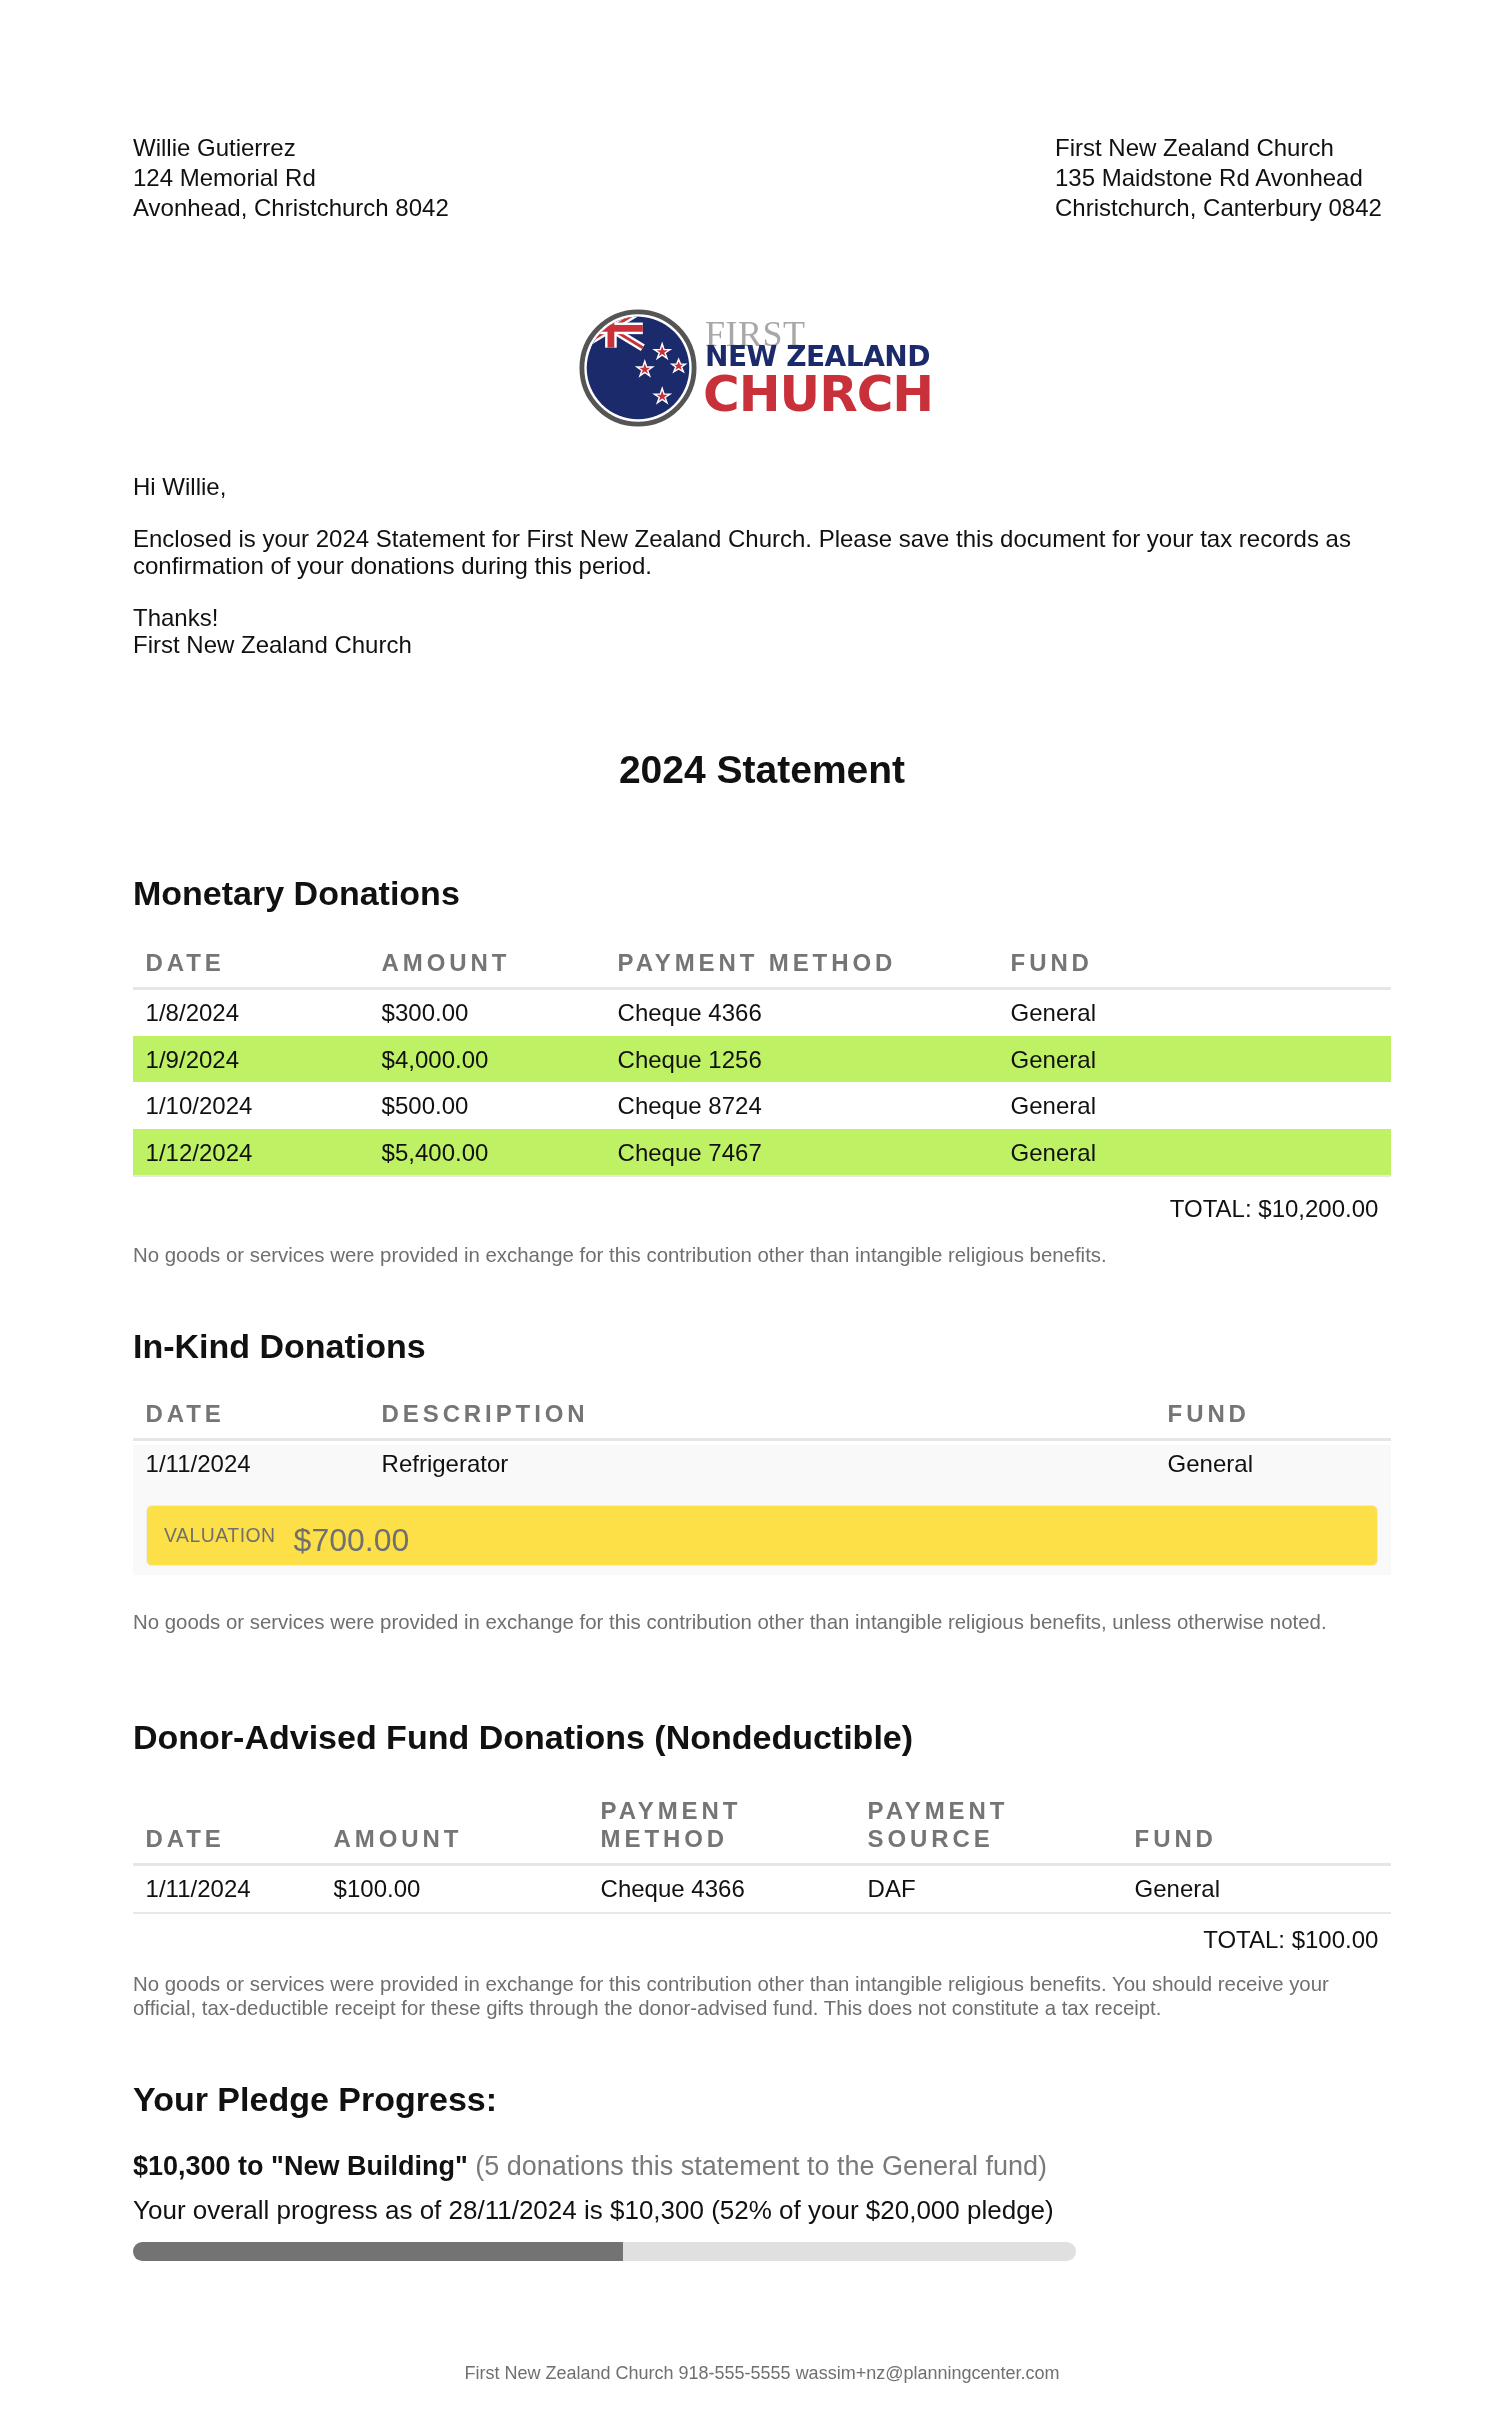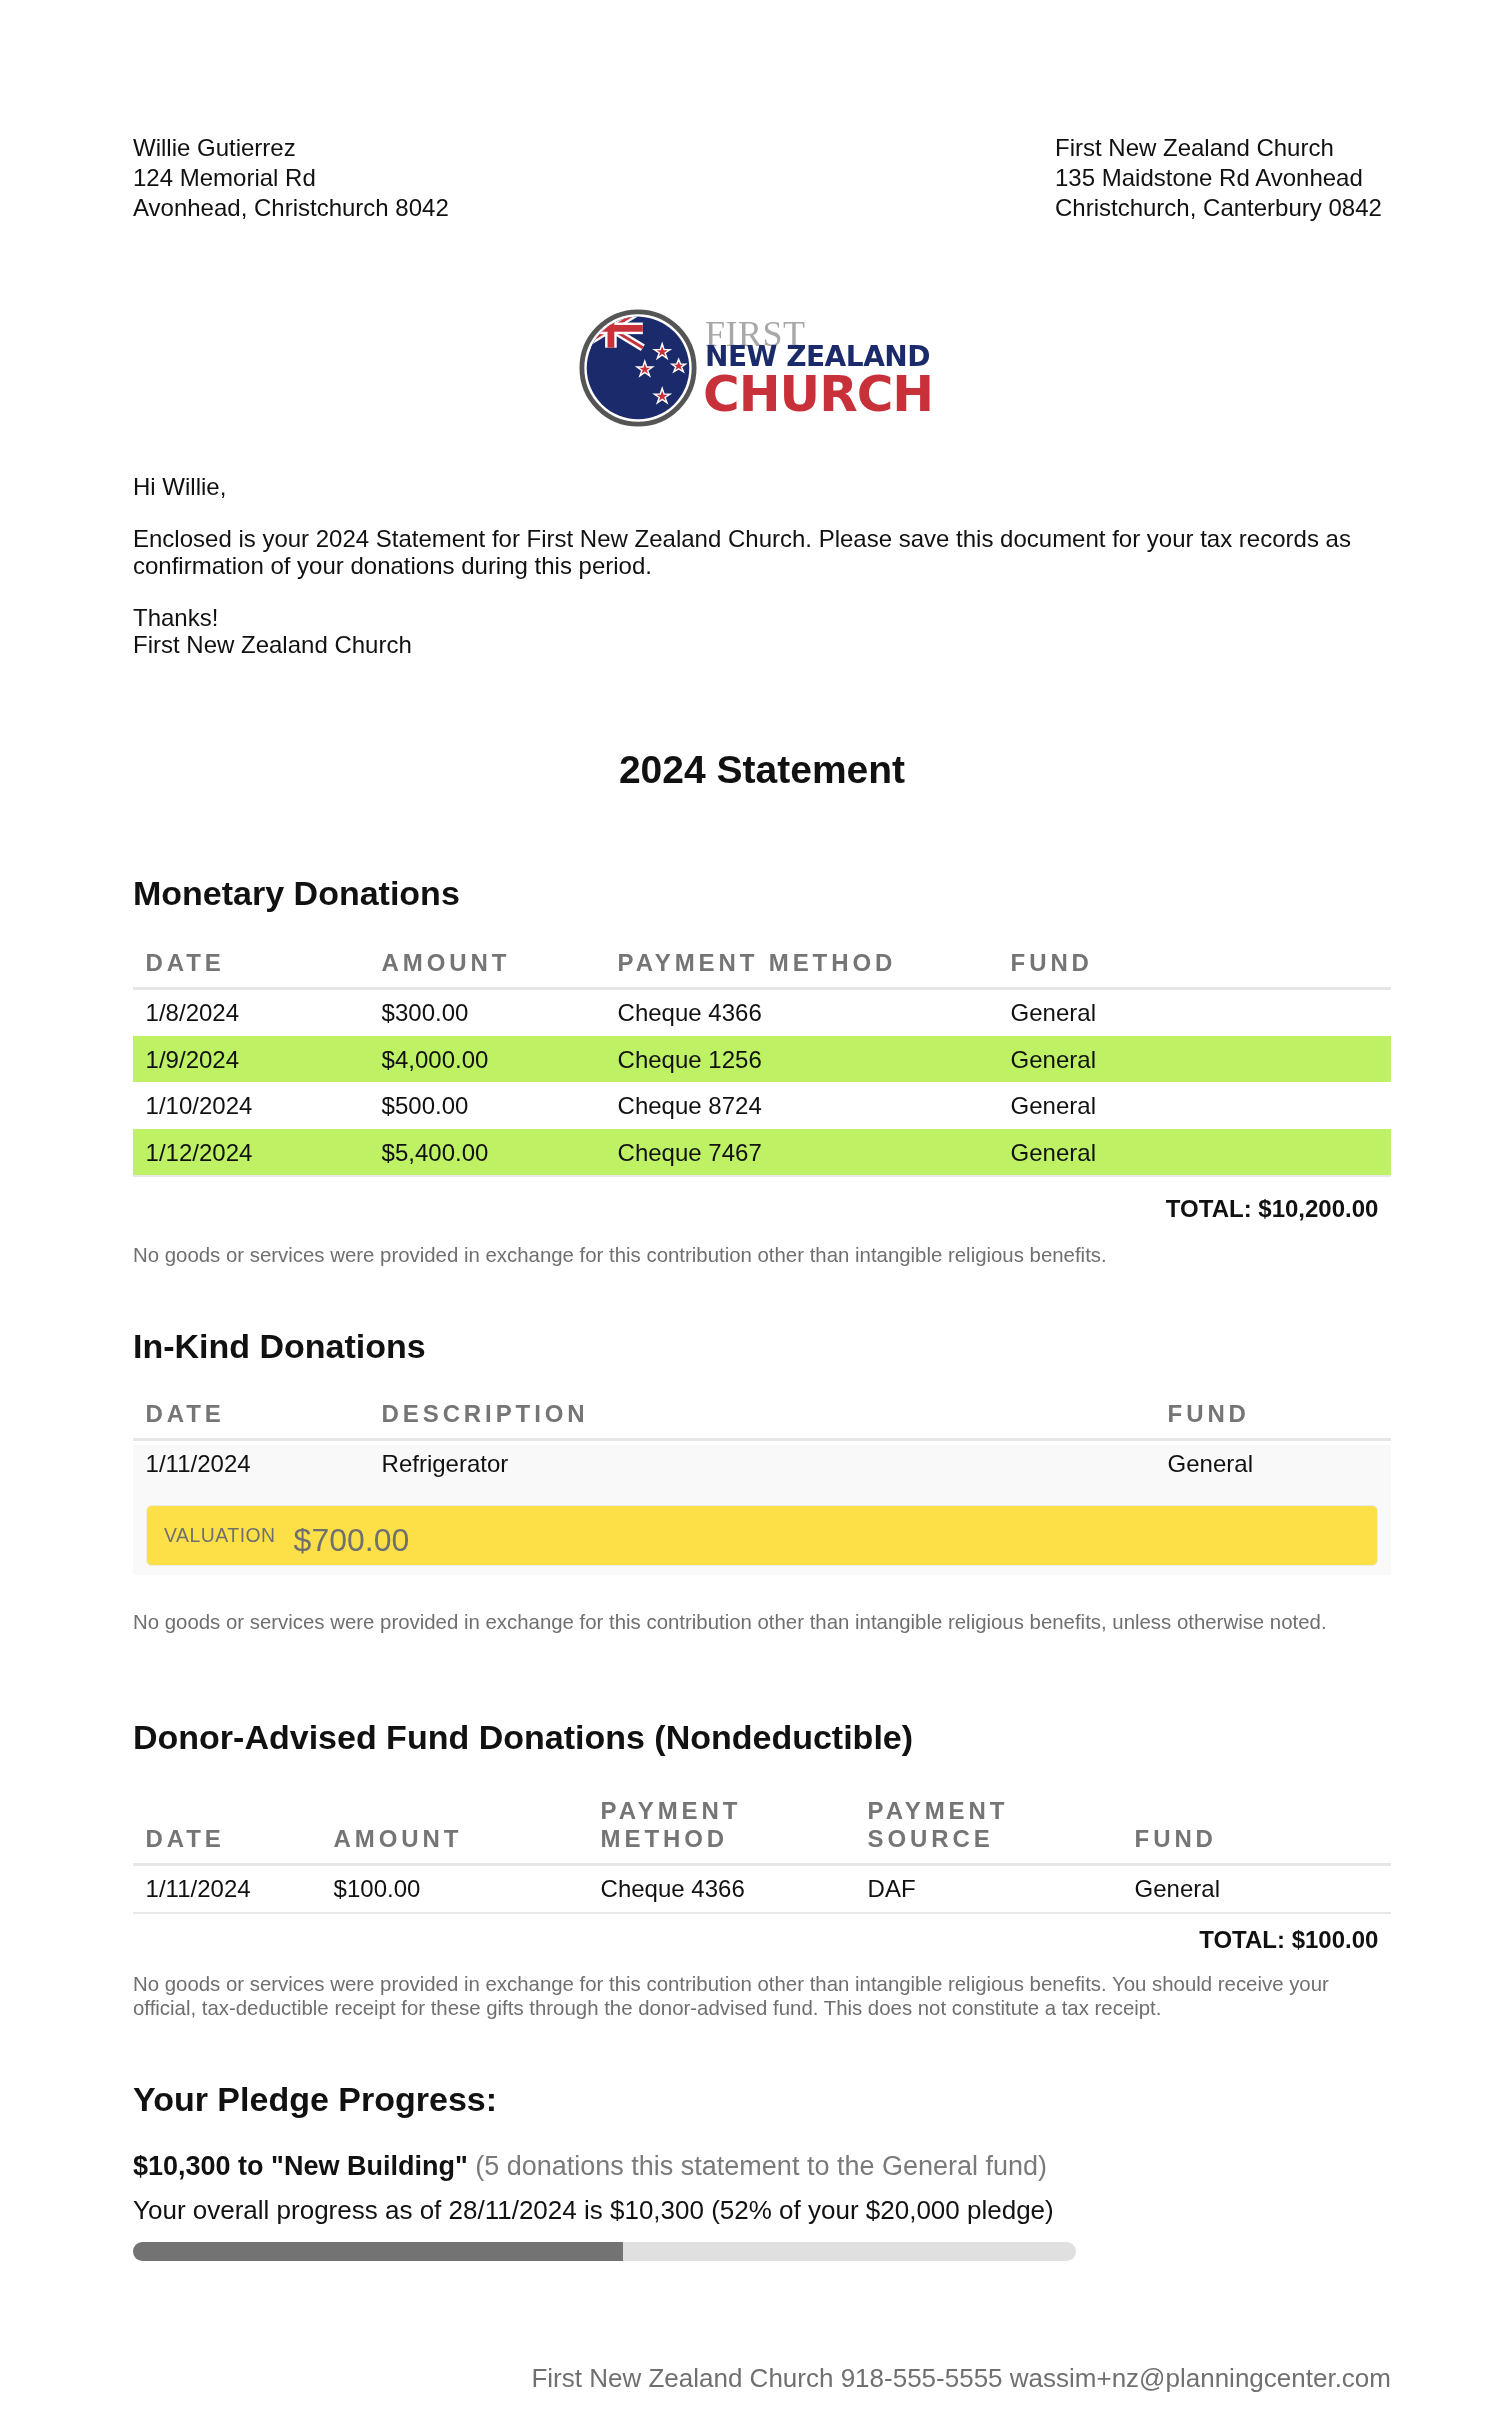--- a/index.html
+++ b/index.html
@@ -38,37 +38,37 @@
     .section-title { position: absolute; left: 0; font-size: 34px; font-weight: bold; line-height: 41px; white-space: nowrap; }
 
     
     table { border-collapse: collapse; position: absolute; left: 0; width: 1258px; }
     th { text-align: left; font-size: 24px; font-weight: bold; letter-spacing: 3.9px; color: #757575; padding: 0 0 9.7px 12.6px; vertical-align: bottom; line-height: 28px; }
     thead tr { border-bottom: 3.9px solid #e6e6e6; }
     td { font-size: 24px; line-height: 28px; padding: 9.7px 0 8.7px 12.6px; color: #111; }
     tbody tr.alt { background: #bef264; }
     tbody tr.last { border-bottom: 2.9px solid #e8e8e8; }
 
-    .total { position: absolute; right: 12.6px; font-size: 24px; font-weight: bold; white-space: nowrap; }
+    .total { position: absolute; right: 12.6px; font-size: 24px; font-weight: normal; white-space: nowrap; }
     .note { position: absolute; left: 0; width: 1258px; font-size: 20.4px; line-height: 24px; color: #6f6f6f; }
 
     .inkind-row-wrap { position: absolute; left: 0; width: 1258px; background: #f9f9f9; }
     .valuation-box { position: absolute; left: 12.6px; width: 1232px; height: 61px; border: 1.9px solid #ececec; border-radius: 5.8px; background: #fde047; }
     .valuation-box .lbl { position: absolute; left: 17.5px; top: 18.4px; font-size: 19.4px; color: #707070; letter-spacing: 0.5px; }
     .valuation-box .val { position: absolute; left: 147px; top: 15.5px; font-size: 32px; color: #707070; }
 
     
     .pledge-line { position: absolute; left: 0; top: 2151px; font-size: 27px; line-height: 31px; white-space: nowrap; }
     .pledge-line .bold { font-weight: bold; color: #111; }
     .pledge-line .muted { color: #7a7a7a; }
     .pledge-progress-text { position: absolute; left: 0; top: 2197px; font-size: 26px; line-height: 27px; white-space: nowrap; }
     .progress-bar { position: absolute; left: 0; top: 2242px; width: 943px; height: 19.4px; background: #e0e0e0; border-radius: 9.7px; overflow: hidden; }
     .progress-fill { position: absolute; left: 0; top: 0; height: 100%; background: #737373; }
 
-    .footer { position: absolute; top: 2363px; left: 0; width: 1258px; text-align: right; font-size: 26px; color: #707070; }
+    .footer { position: absolute; top: 2363px; left: 0; width: 1258px; text-align: center; font-size: 18px; color: #707070; }
   </style>
 </head>
 <body>
 
 <div class="page">
 
   <div class="addr addr-left">
     <div>Willie Gutierrez</div>
     <div>124 Memorial Rd</div>
     <div>Avonhead, Christchurch 8042</div>

